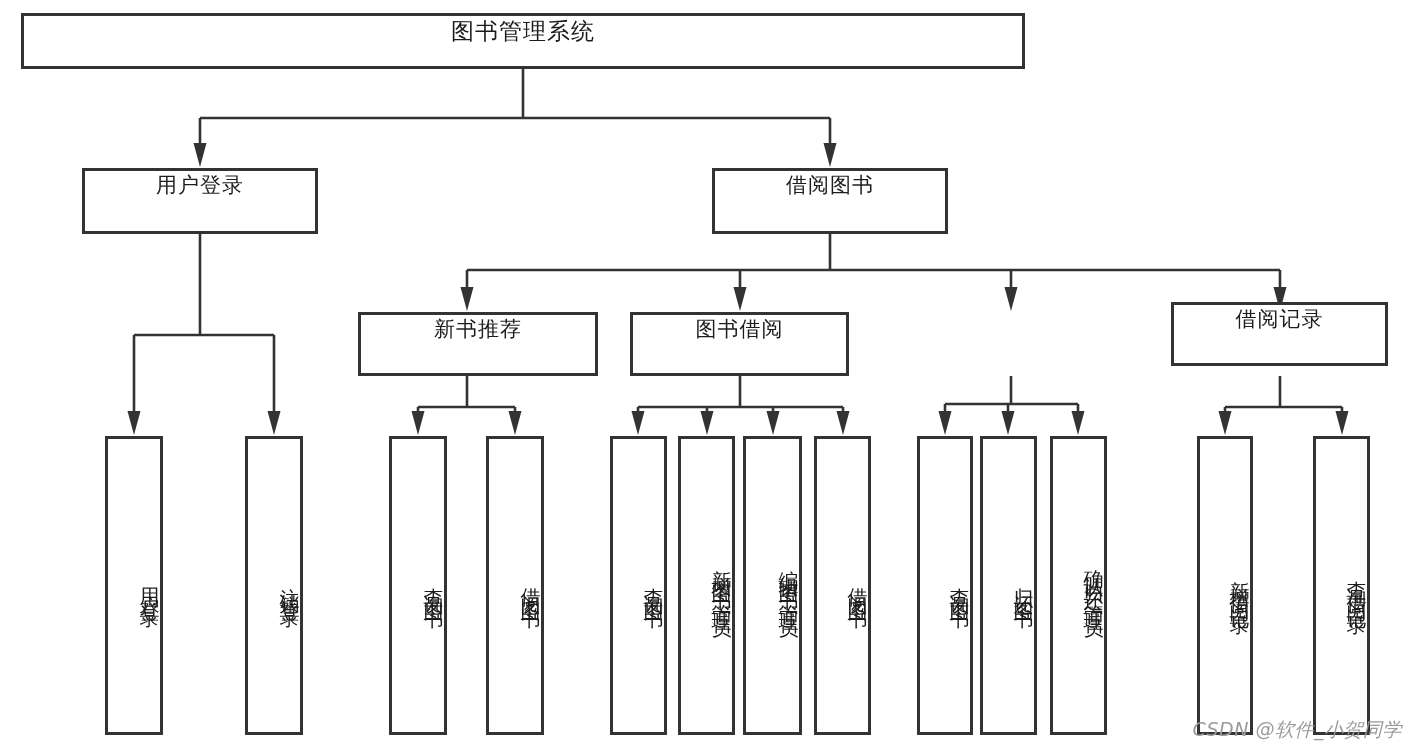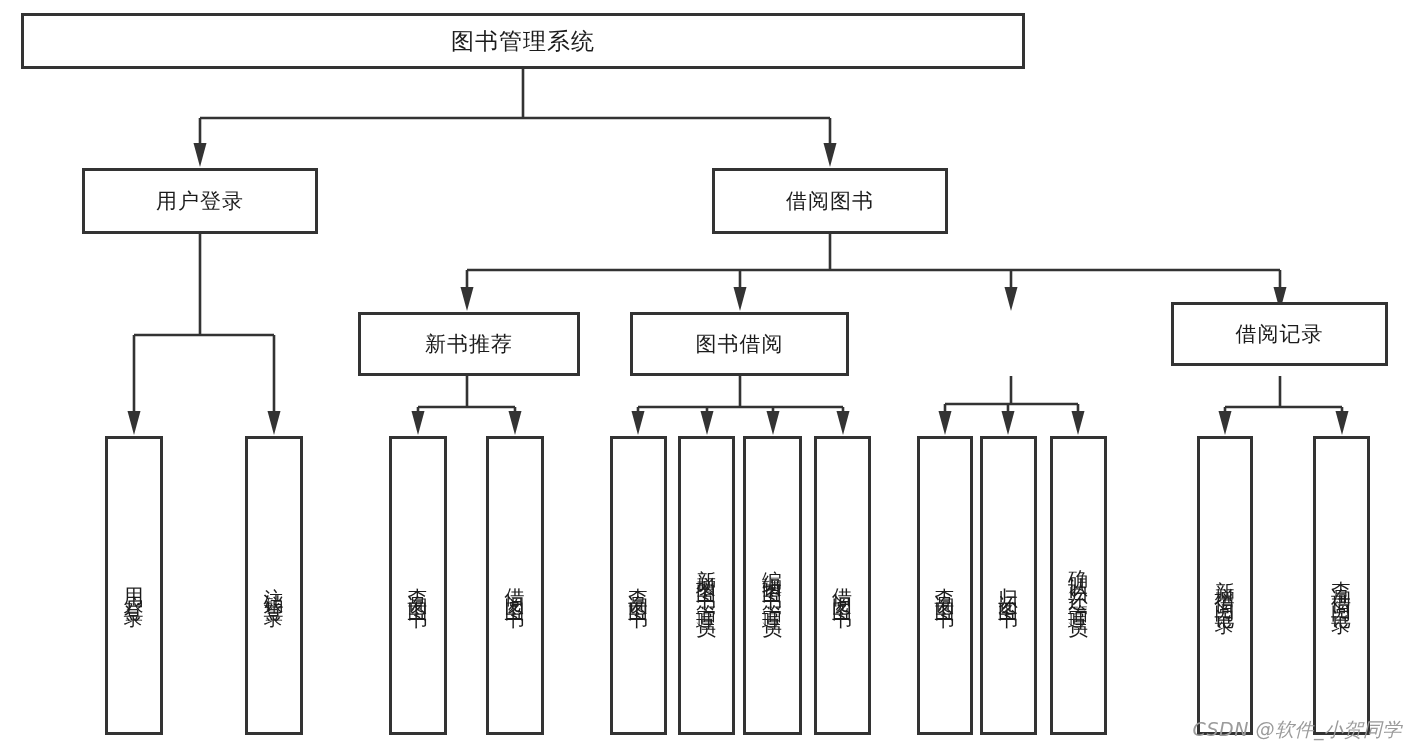--- a/index.html
+++ b/index.html
@@ -9,21 +9,21 @@
     background:#ffffff;
     font-family:"DejaVu Sans","Liberation Sans",sans-serif;
     overflow:hidden;
   }
   .wires{position:absolute;left:0;top:0;width:1405px;height:747px;}
   .node{
     position:absolute;
     box-sizing:border-box;
     background:#ffffff;
     border:3px solid #333333;
-    display:flex;align-items:center;justify-content:center;
+    display:flex;align-items:flex-start;justify-content:center;
     color:#1c1c1c;
     text-align:center;
   }
   .h{font-size:21px;letter-spacing:1px;white-space:nowrap;}
   .root-box{font-size:23px;}
   .v{
     writing-mode:vertical-rl;
     text-orientation:mixed;
     font-size:20px;
     letter-spacing:7px;
@@ -89,21 +89,21 @@
     <span>图书管理系统</span>
   </div>
 
   <div class="node h" style="left:82px;top:168px;width:236px;height:66px">
     <span>用户登录</span>
   </div>
   <div class="node h" style="left:712px;top:168px;width:236px;height:66px">
     <span>借阅图书</span>
   </div>
 
-  <div class="node h" style="left:358px;top:312px;width:222px;height:64px">
+  <div class="node h" style="left:358px;top:312px;width:240px;height:64px">
     <span>新书推荐</span>
   </div>
   <div class="node h" style="left:630px;top:312px;width:219px;height:64px">
     <span>图书借阅</span>
   </div>
   <div class="node h" style="left:1171px;top:302px;width:217px;height:64px">
     <span>借阅记录</span>
   </div>
 
   <div class="node v" style="left:105px;top:436px;width:58px;height:299px">

